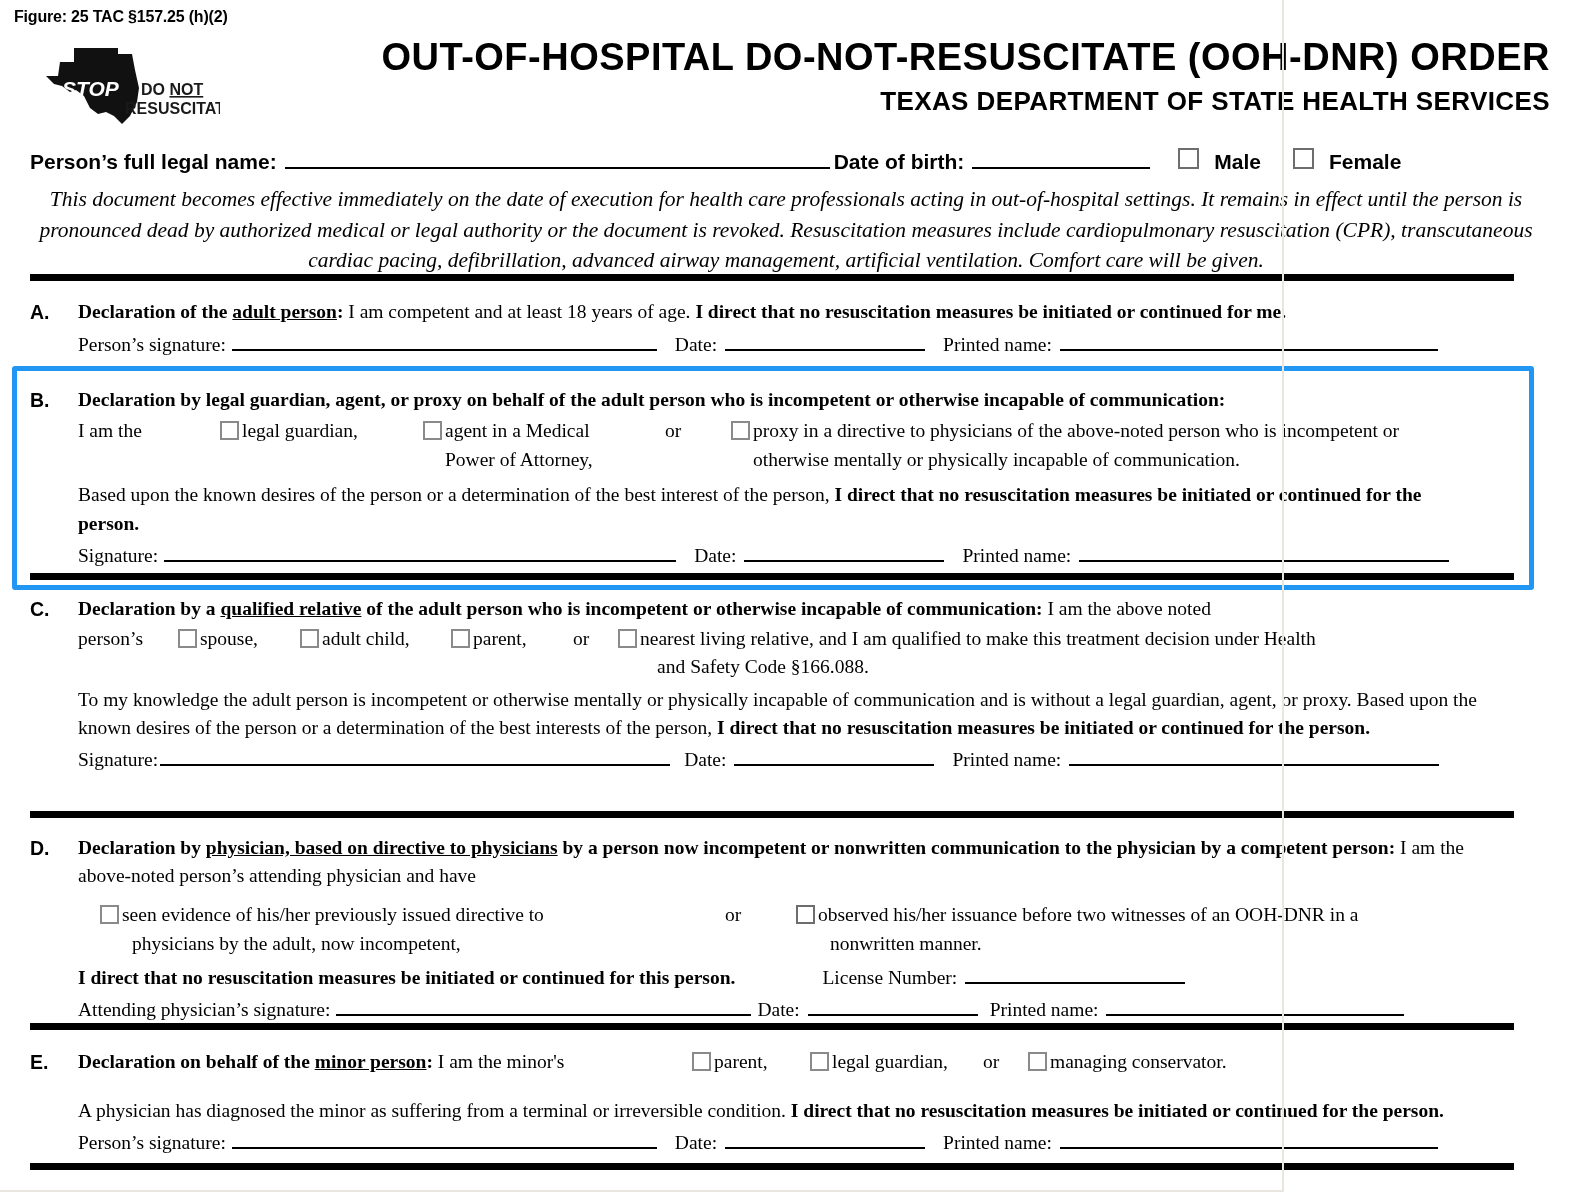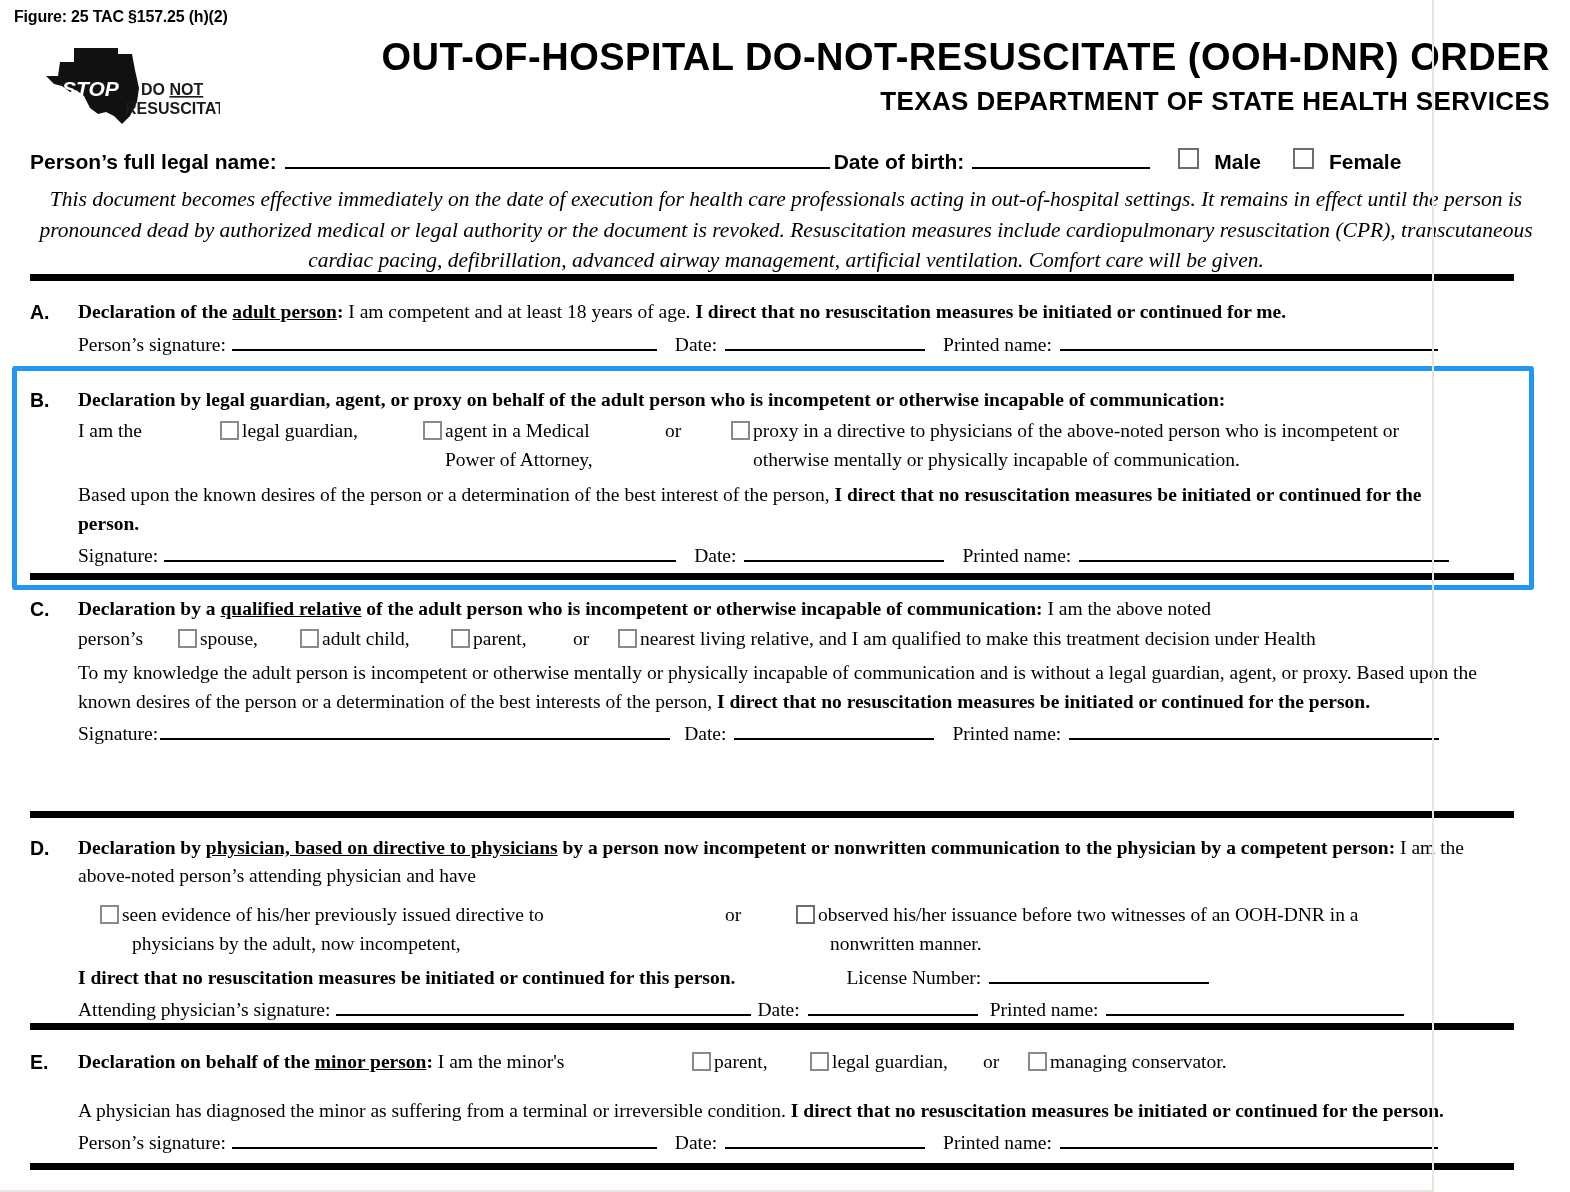--- a/index.html
+++ b/index.html
@@ -11,21 +11,21 @@
     width: 1570px;
     height: 1192px;
     font-family: "Liberation Sans", sans-serif;
     color: #000000;
     position: relative;
     overflow: hidden;
   }
 
   .page {
     position: relative;
-    width: 1434px;
+    width: 1284px;
     height: 1192px;
     box-sizing: border-box;
     background: #ffffff;
     padding: 8px;
   }
 
   
   .page::after {
     content: "";
     position: absolute;
@@ -291,20 +291,21 @@
         <span style="position:absolute;left:122px;top:0">spouse,</span>
         <span class="cb" style="position:absolute;left:222px;top:4px"></span>
         <span style="position:absolute;left:244px;top:0">adult child,</span>
         <span class="cb" style="position:absolute;left:373px;top:4px"></span>
         <span style="position:absolute;left:395px;top:0">parent,</span>
         <span style="position:absolute;left:495px;top:0">or</span>
         <span class="cb" style="position:absolute;left:540px;top:4px"></span>
         <span style="position:absolute;left:562px;top:0">nearest living relative, and I am qualified to make this treatment decision under Health</span>
       </div>
 
+      <div style="text-align:center;width:1370px;margin-top:-2px">and Safety Code §166.088.</div>
 
       <div style="margin-top:4px; width:1455px">
         <span>To my knowledge the adult person is incompetent or otherwise mentally or physically incapable of communication and is without a legal guardian, agent, or proxy. Based upon the known desires of the person or a determination of the best interests of the person, </span><b>I direct that no resuscitation measures be initiated or continued for the person.</b>
       </div>
 
       <div class="sigline" style="margin-top:3px">
         <span>Signature:</span>
         <span class="fill" style="width:510px;margin-left:2px"></span>
         <span style="margin-left:14px">Date:</span>
         <span class="fill" style="width:200px;margin-left:8px"></span>
@@ -330,21 +331,21 @@
 
         <span style="position:absolute;left:647px;top:0">or</span>
 
         <span class="cb cb-dark" style="position:absolute;left:718px;top:4px"></span>
         <span style="position:absolute;left:740px;top:0">observed his/her issuance before two witnesses of an OOH-DNR in a</span>
         <span style="position:absolute;left:752px;top:29px">nonwritten manner.</span>
       </div>
 
       <div class="sigline" style="margin-top:2px">
         <b>I direct that no resuscitation measures be initiated or continued for this person.</b>
-        <span style="margin-left:111px">License Number:</span>
+        <span style="margin-left:87px">License Number:</span>
         <span class="fill" style="width:220px;margin-left:8px"></span>
       </div>
 
       <div class="sigline" style="margin-top:3px">
         <span>Attending physician’s signature:</span>
         <span class="fill" style="width:415px;margin-left:6px"></span>
         <span style="margin-left:6px">Date:</span>
         <span class="fill" style="width:170px;margin-left:8px"></span>
         <span style="margin-left:12px">Printed name:</span>
         <span class="fill" style="width:298px;margin-left:8px"></span>

